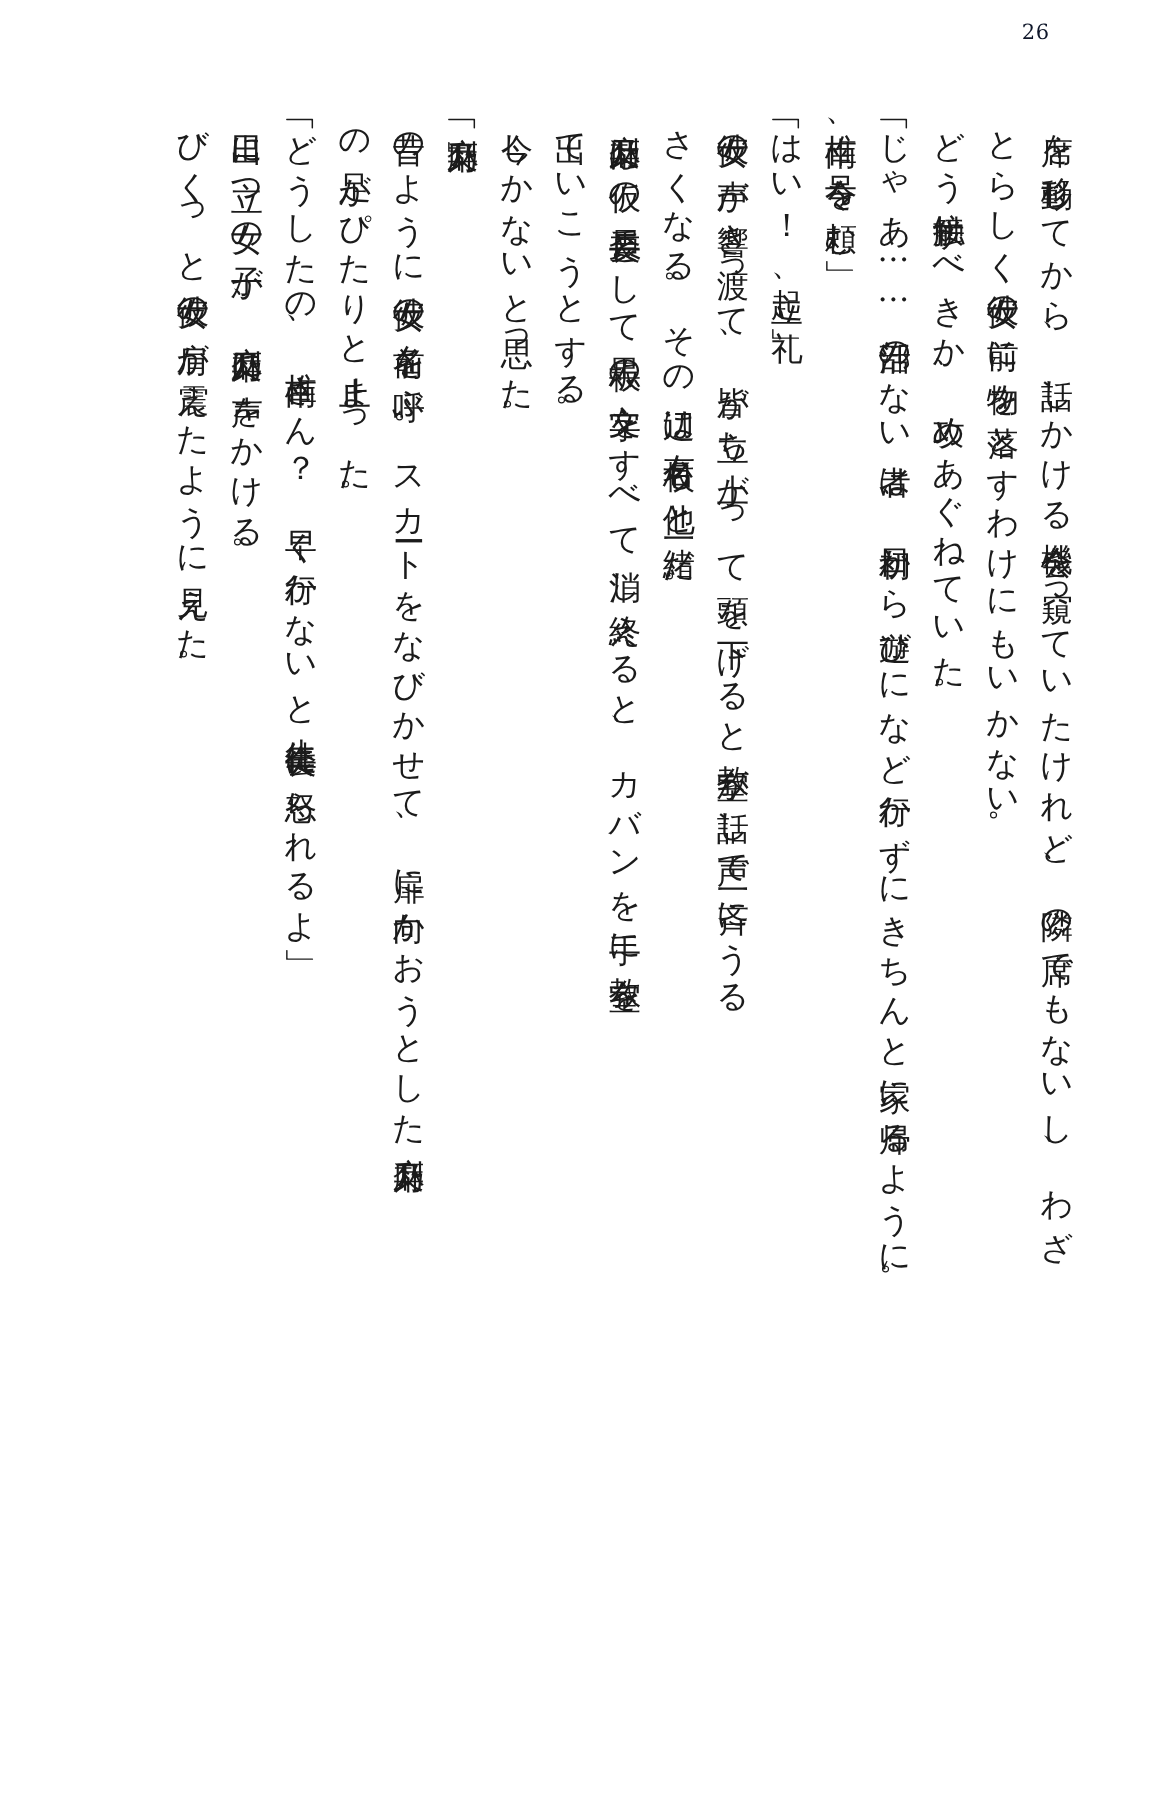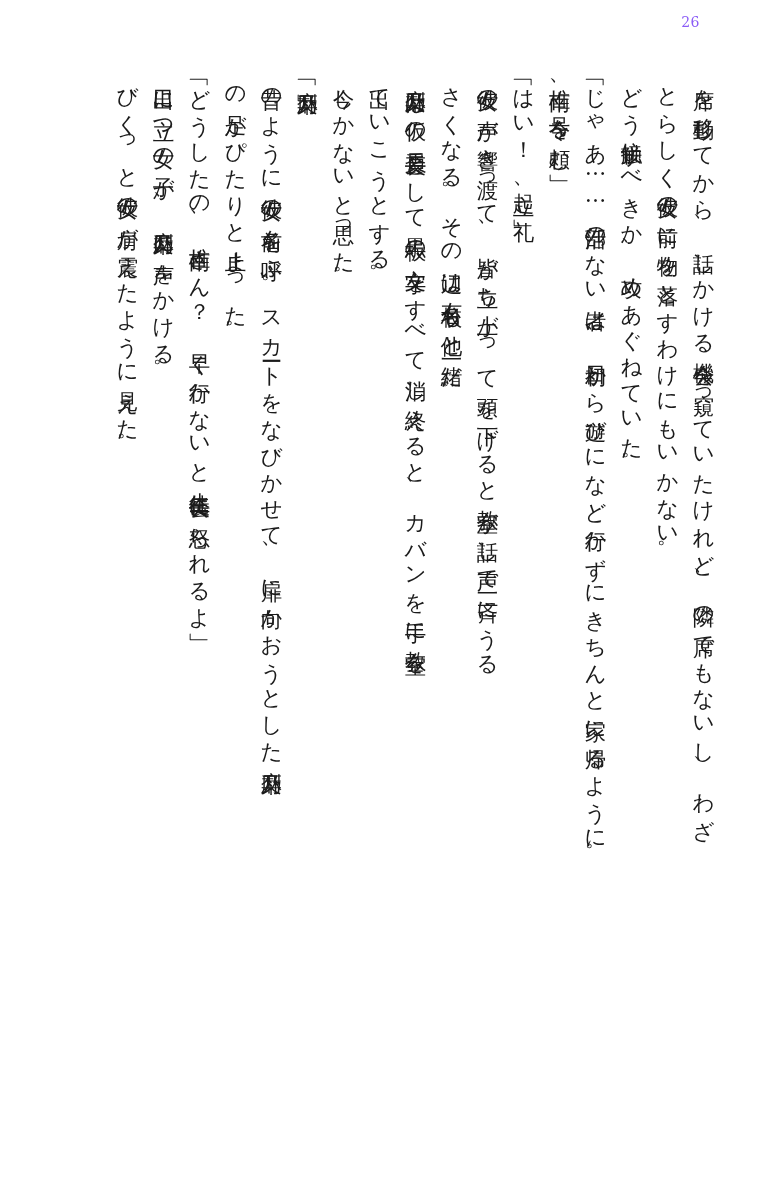--- a/index.html
+++ b/index.html
@@ -15,21 +15,21 @@
     overflow: hidden;
     font-family: "DejaVu Serif", "Liberation Serif", serif;
     color: #1a1a1a;
   }
   .page-number {
     position: absolute;
     top: 14px;
     right: 72px;
     font-size: 14px;
     letter-spacing: 0.5px;
-    color: #8b5cf6;
+    color: #0f172a;
     font-family: "DejaVu Serif", "Liberation Serif", serif;
   }
   
   .text-body {
     position: absolute;
     top: 72px;
     right: 58px;
     left: 58px;
     height: 1080px;
     display: flex;

